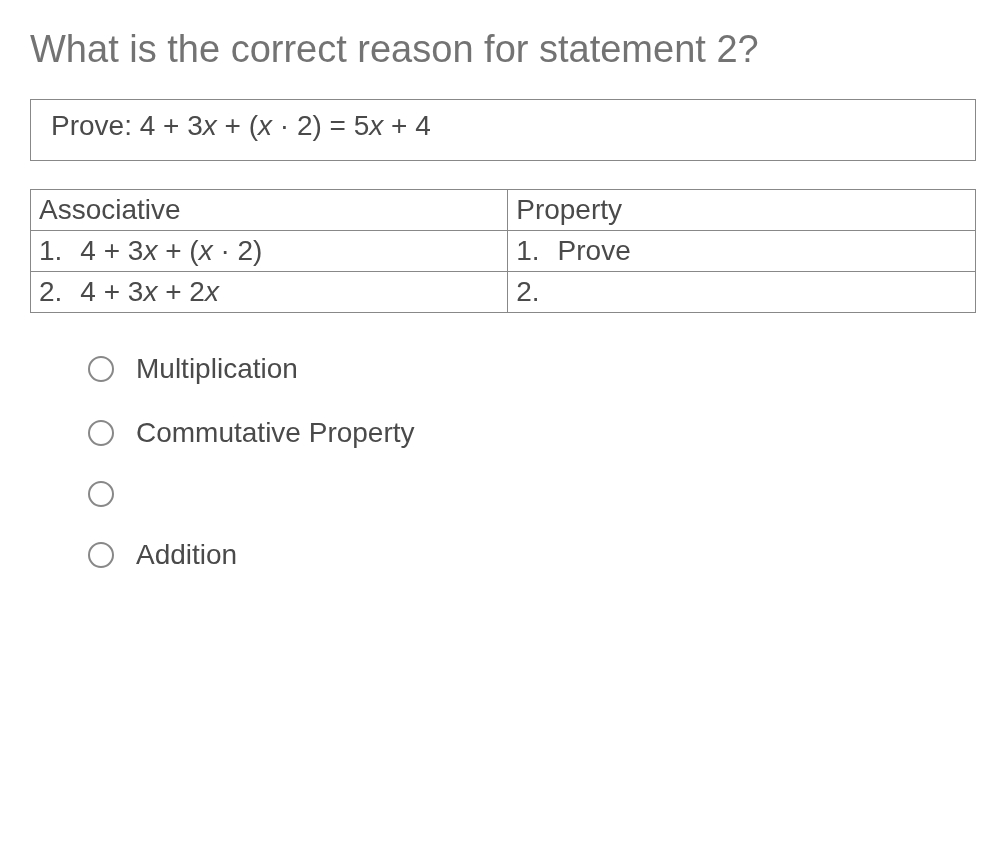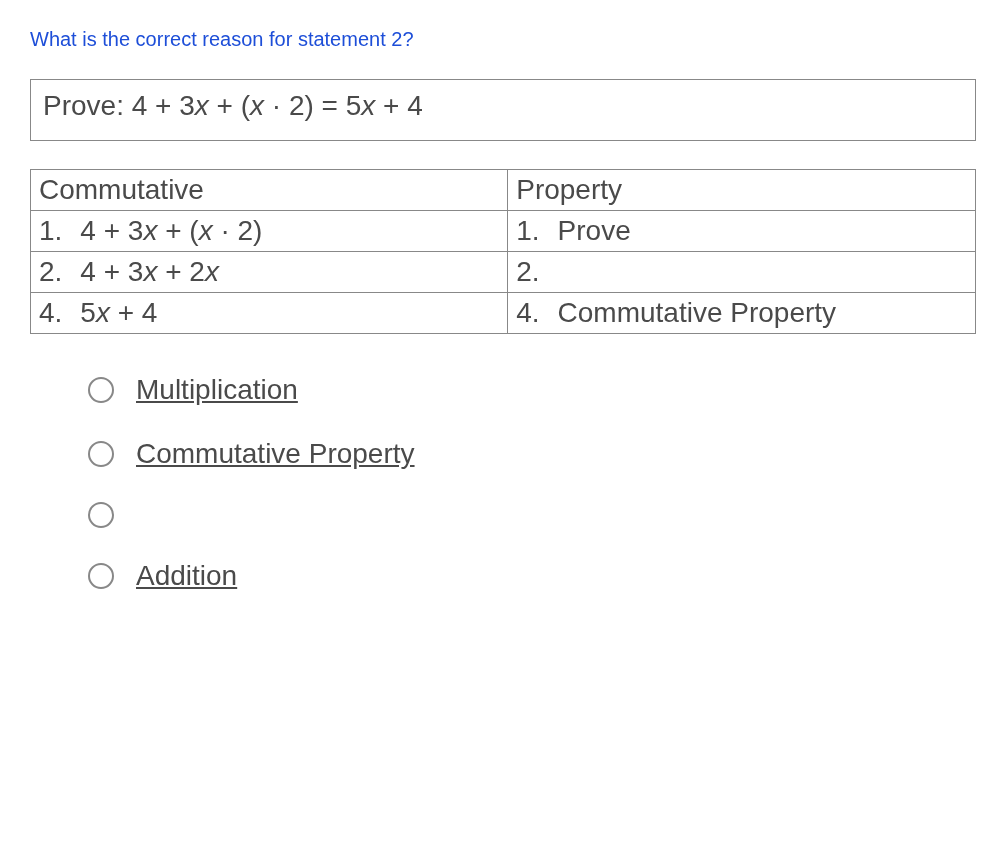--- a/index.html
+++ b/index.html
@@ -8,28 +8,28 @@
       padding: 0;
     }
     body {
       font-family: Arial, Helvetica, sans-serif;
       background: #ffffff;
       padding: 28px 30px;
       color: #4a4a4a;
       width: 1006px;
     }
     .question-text {
-      font-size: 20px;
-      color: #1d4ed8;
+      font-size: 38px;
+      color: #737373;
       margin-bottom: 28px;
       font-weight: 400;
     }
     .prove-box {
       border: 1px solid #888;
-      padding: 10px 12px 18px 12px;
+      padding: 10px 12px 18px 20px;
       font-size: 28px;
       color: #4a4a4a;
       margin-bottom: 28px;
     }
     .prove-box .italic-x {
       font-style: italic;
     }
     table.proof-table {
       border-collapse: collapse;
       width: 100%;
@@ -56,21 +56,20 @@
       font-style: italic;
     }
     .options {
       padding-left: 58px;
     }
     .option-row {
       display: flex;
       align-items: center;
       margin-bottom: 32px;
       cursor: pointer;
-      text-decoration: underline;
     }
     .radio-circle {
       width: 26px;
       height: 26px;
       border: 2px solid #888;
       border-radius: 50%;
       margin-right: 22px;
       flex-shrink: 0;
     }
     .option-label {
@@ -83,34 +82,30 @@
 
 <div class="question-text">What is the correct reason for statement 2?</div>
 
 <div class="prove-box">
   <span>Prove: </span><span id="prove-expr"><span>4 + 3</span><span class="italic-x">x</span><span> + (</span><span class="italic-x">x</span><span> · 2) = 5</span><span class="italic-x">x</span><span> + 4</span></span>
 </div>
 
 <table class="proof-table">
   <tbody>
       <tr>
-    <td class="left-col">Commutative</td>
+    <td class="left-col">Associative</td>
     <td>Property</td>
   </tr>
   <tr>
     <td class="left-col"><span class="num-text">1.</span><span class="spacer"></span><span id="stmt-0"><span>4 + 3</span><span class="italic-x">x</span><span> + (</span><span class="italic-x">x</span><span> · 2)</span></span></td>
     <td><span class="num-text">1.</span><span class="spacer"></span><span>Prove</span></td>
   </tr>
   <tr>
     <td class="left-col"><span class="num-text">2.</span><span class="spacer"></span><span id="stmt-1"><span>4 + 3</span><span class="italic-x">x</span><span> + 2</span><span class="italic-x">x</span></span></td>
     <td><span class="num-text">2.</span><span></span></td>
-  </tr>
-  <tr>
-    <td class="left-col"><span class="num-text">4.</span><span class="spacer"></span><span id="stmt-3"><span>5</span><span class="italic-x">x</span><span> + 4</span></span></td>
-    <td><span class="num-text">4.</span><span class="spacer"></span><span>Commutative Property</span></td>
   </tr>
 </tbody>
   </table>
 
 <div class="options">
   <div class="option-row">
     <span class="radio-circle"></span>
     <span class="option-label">Multiplication</span>
   </div>
   <div class="option-row">

